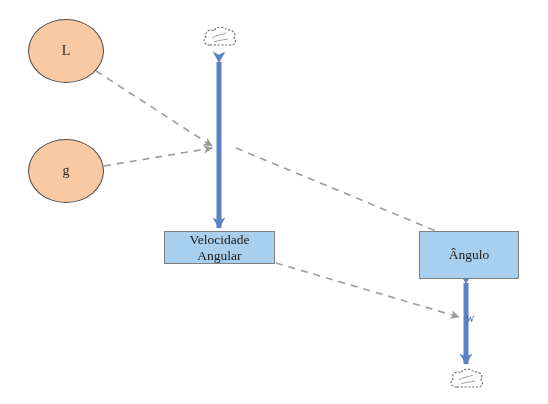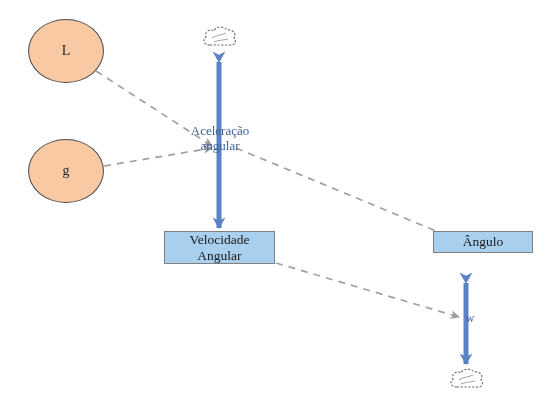--- a/index.html
+++ b/index.html
@@ -111,22 +111,20 @@
 
   <div class="node ellipse-node" style="left:28px; top:139px; width:76px; height:64px;">
     <span>g</span>
   </div>
 
   <div class="node box-node" style="left:164px; top:231px; width:111px; height:33px;">
     <span style="white-space:pre-line;">Velocidade
 Angular</span>
   </div>
 
-  <div class="node box-node" style="left:433px; top:231px; width:100px; height:22px;text-align:right;">
+  <div class="node box-node" style="left:419px; top:231px; width:100px; height:48px;text-align:right;">
     <span style="white-space:pre-line;">Ângulo</span>
   </div>
 
-  <div class="flow-label" style="left:170px; top:124px; width:100px;">Aceleração
-angular</div>
 
   <div class="flow-label small" style="left:466px; top:312px; width:30px;">w</div>
 
 </div>
 
 </body></html>

